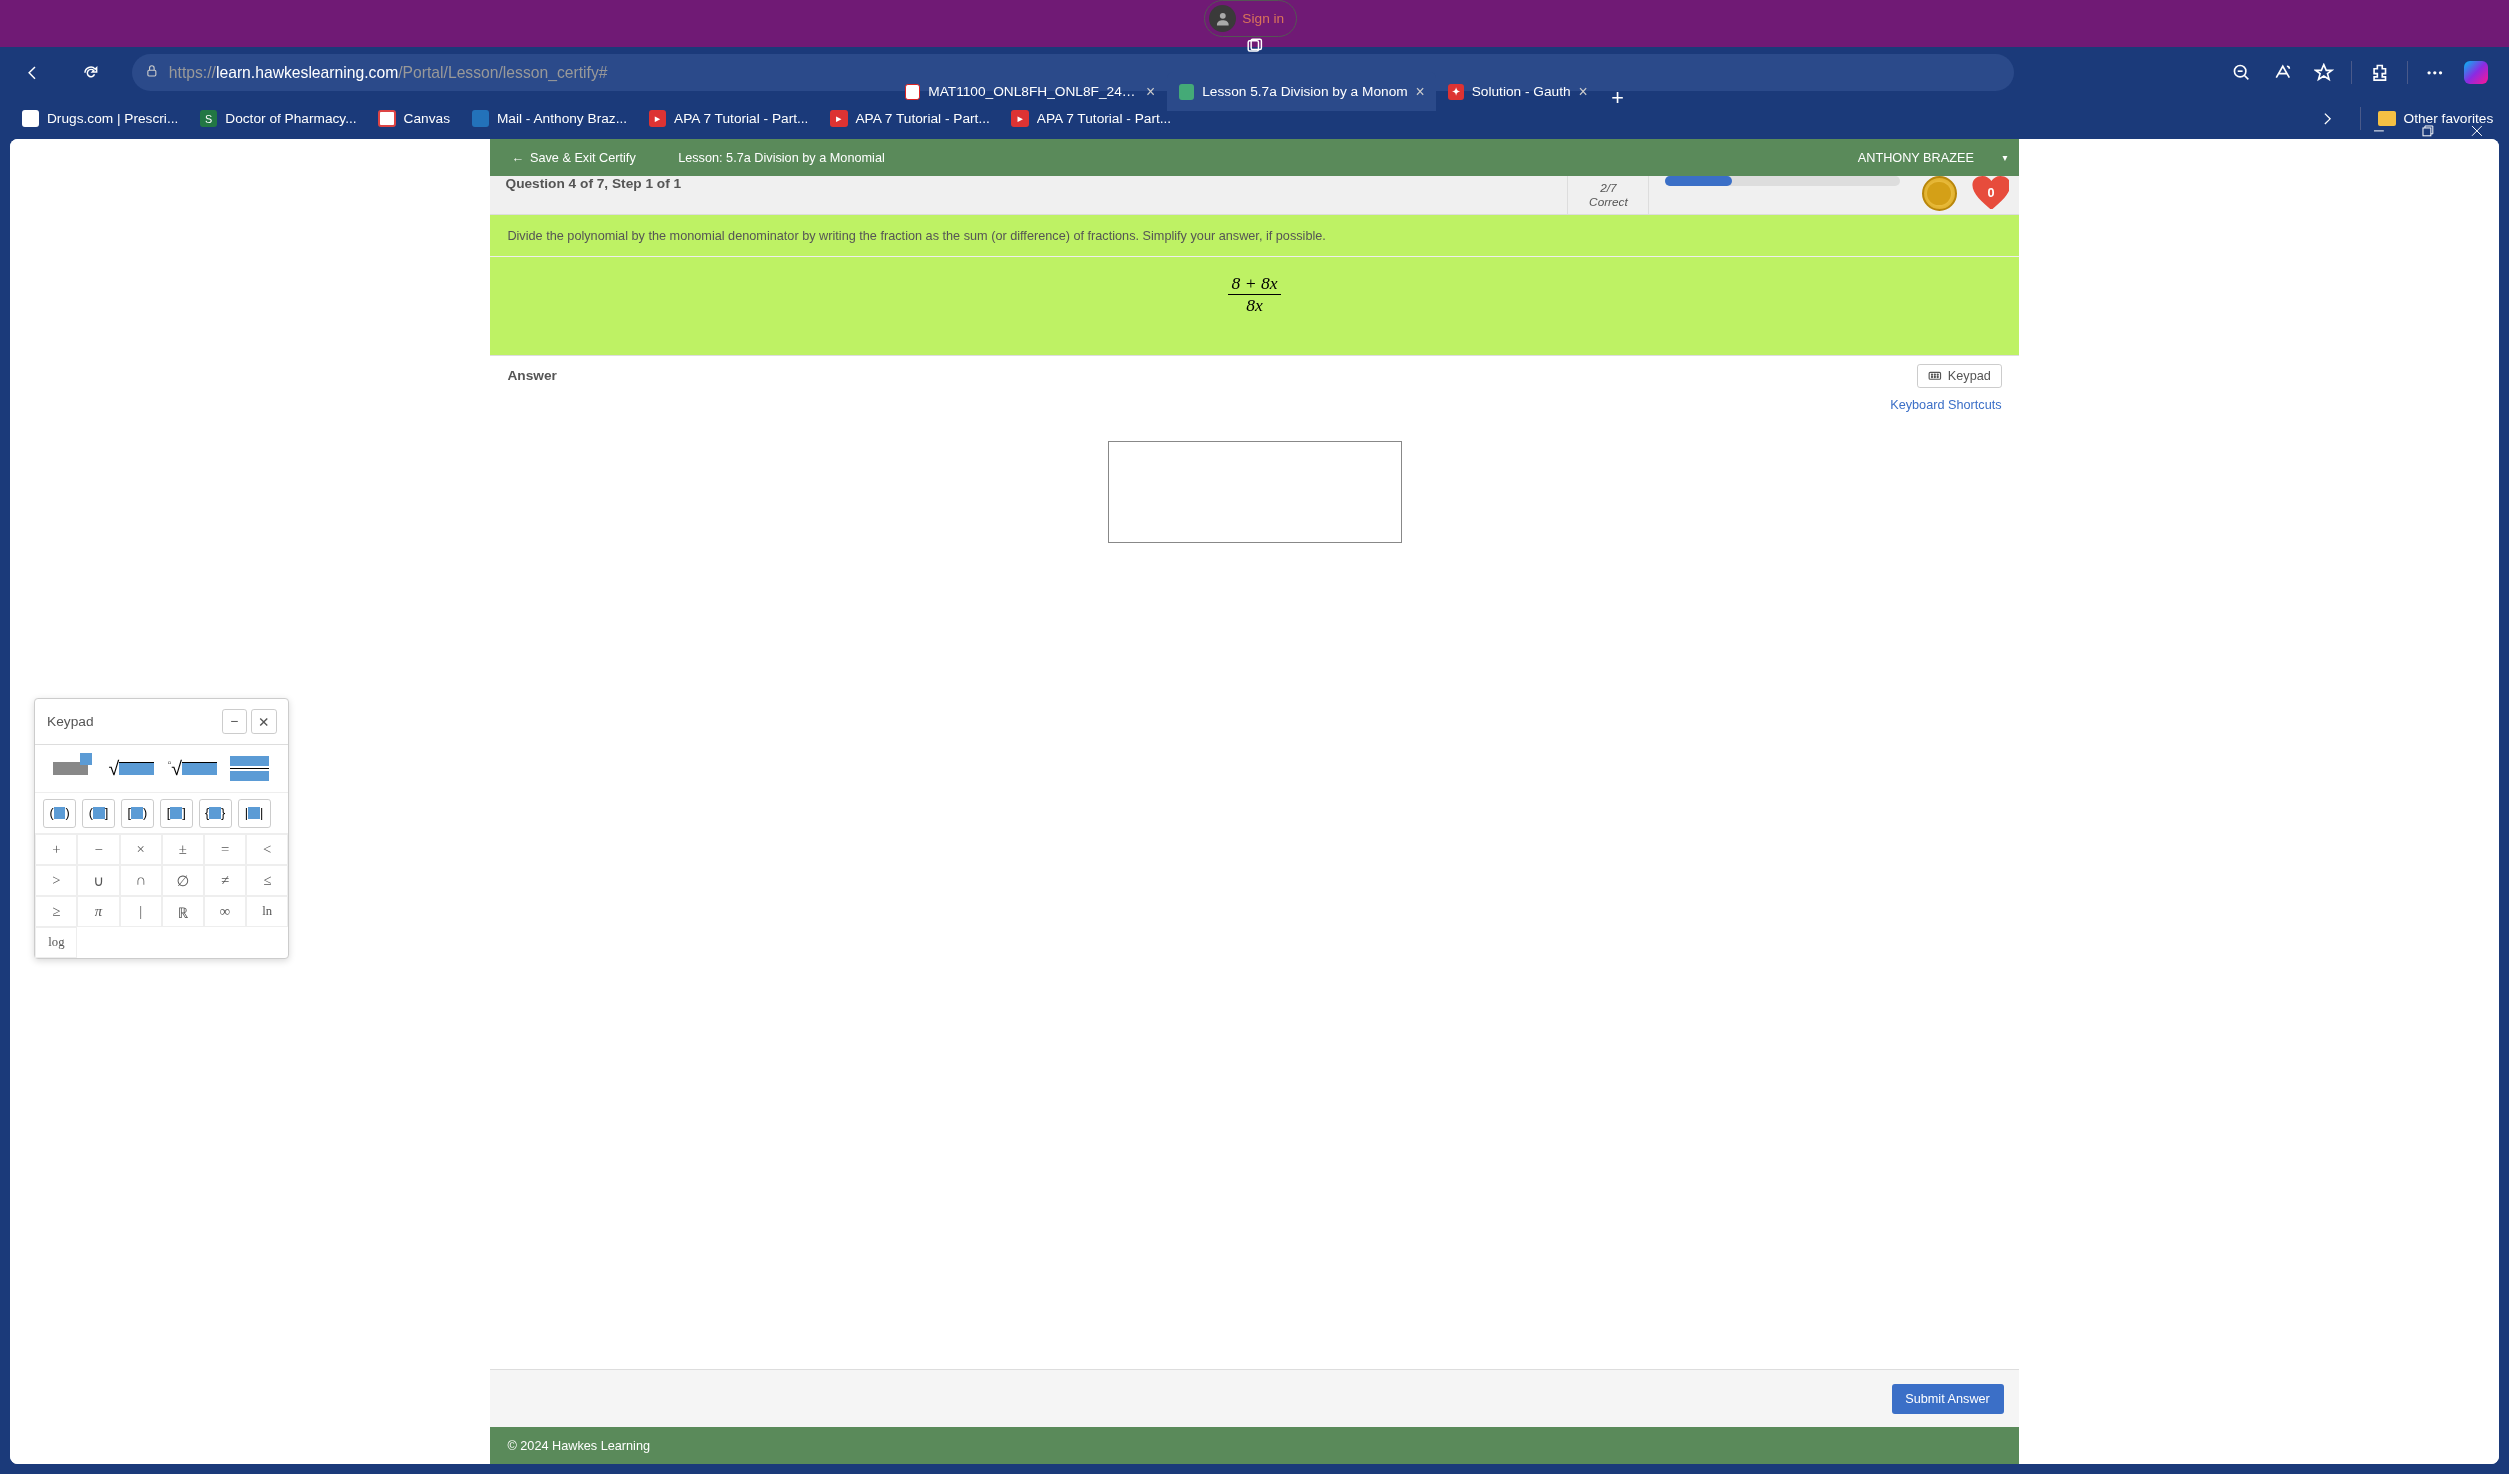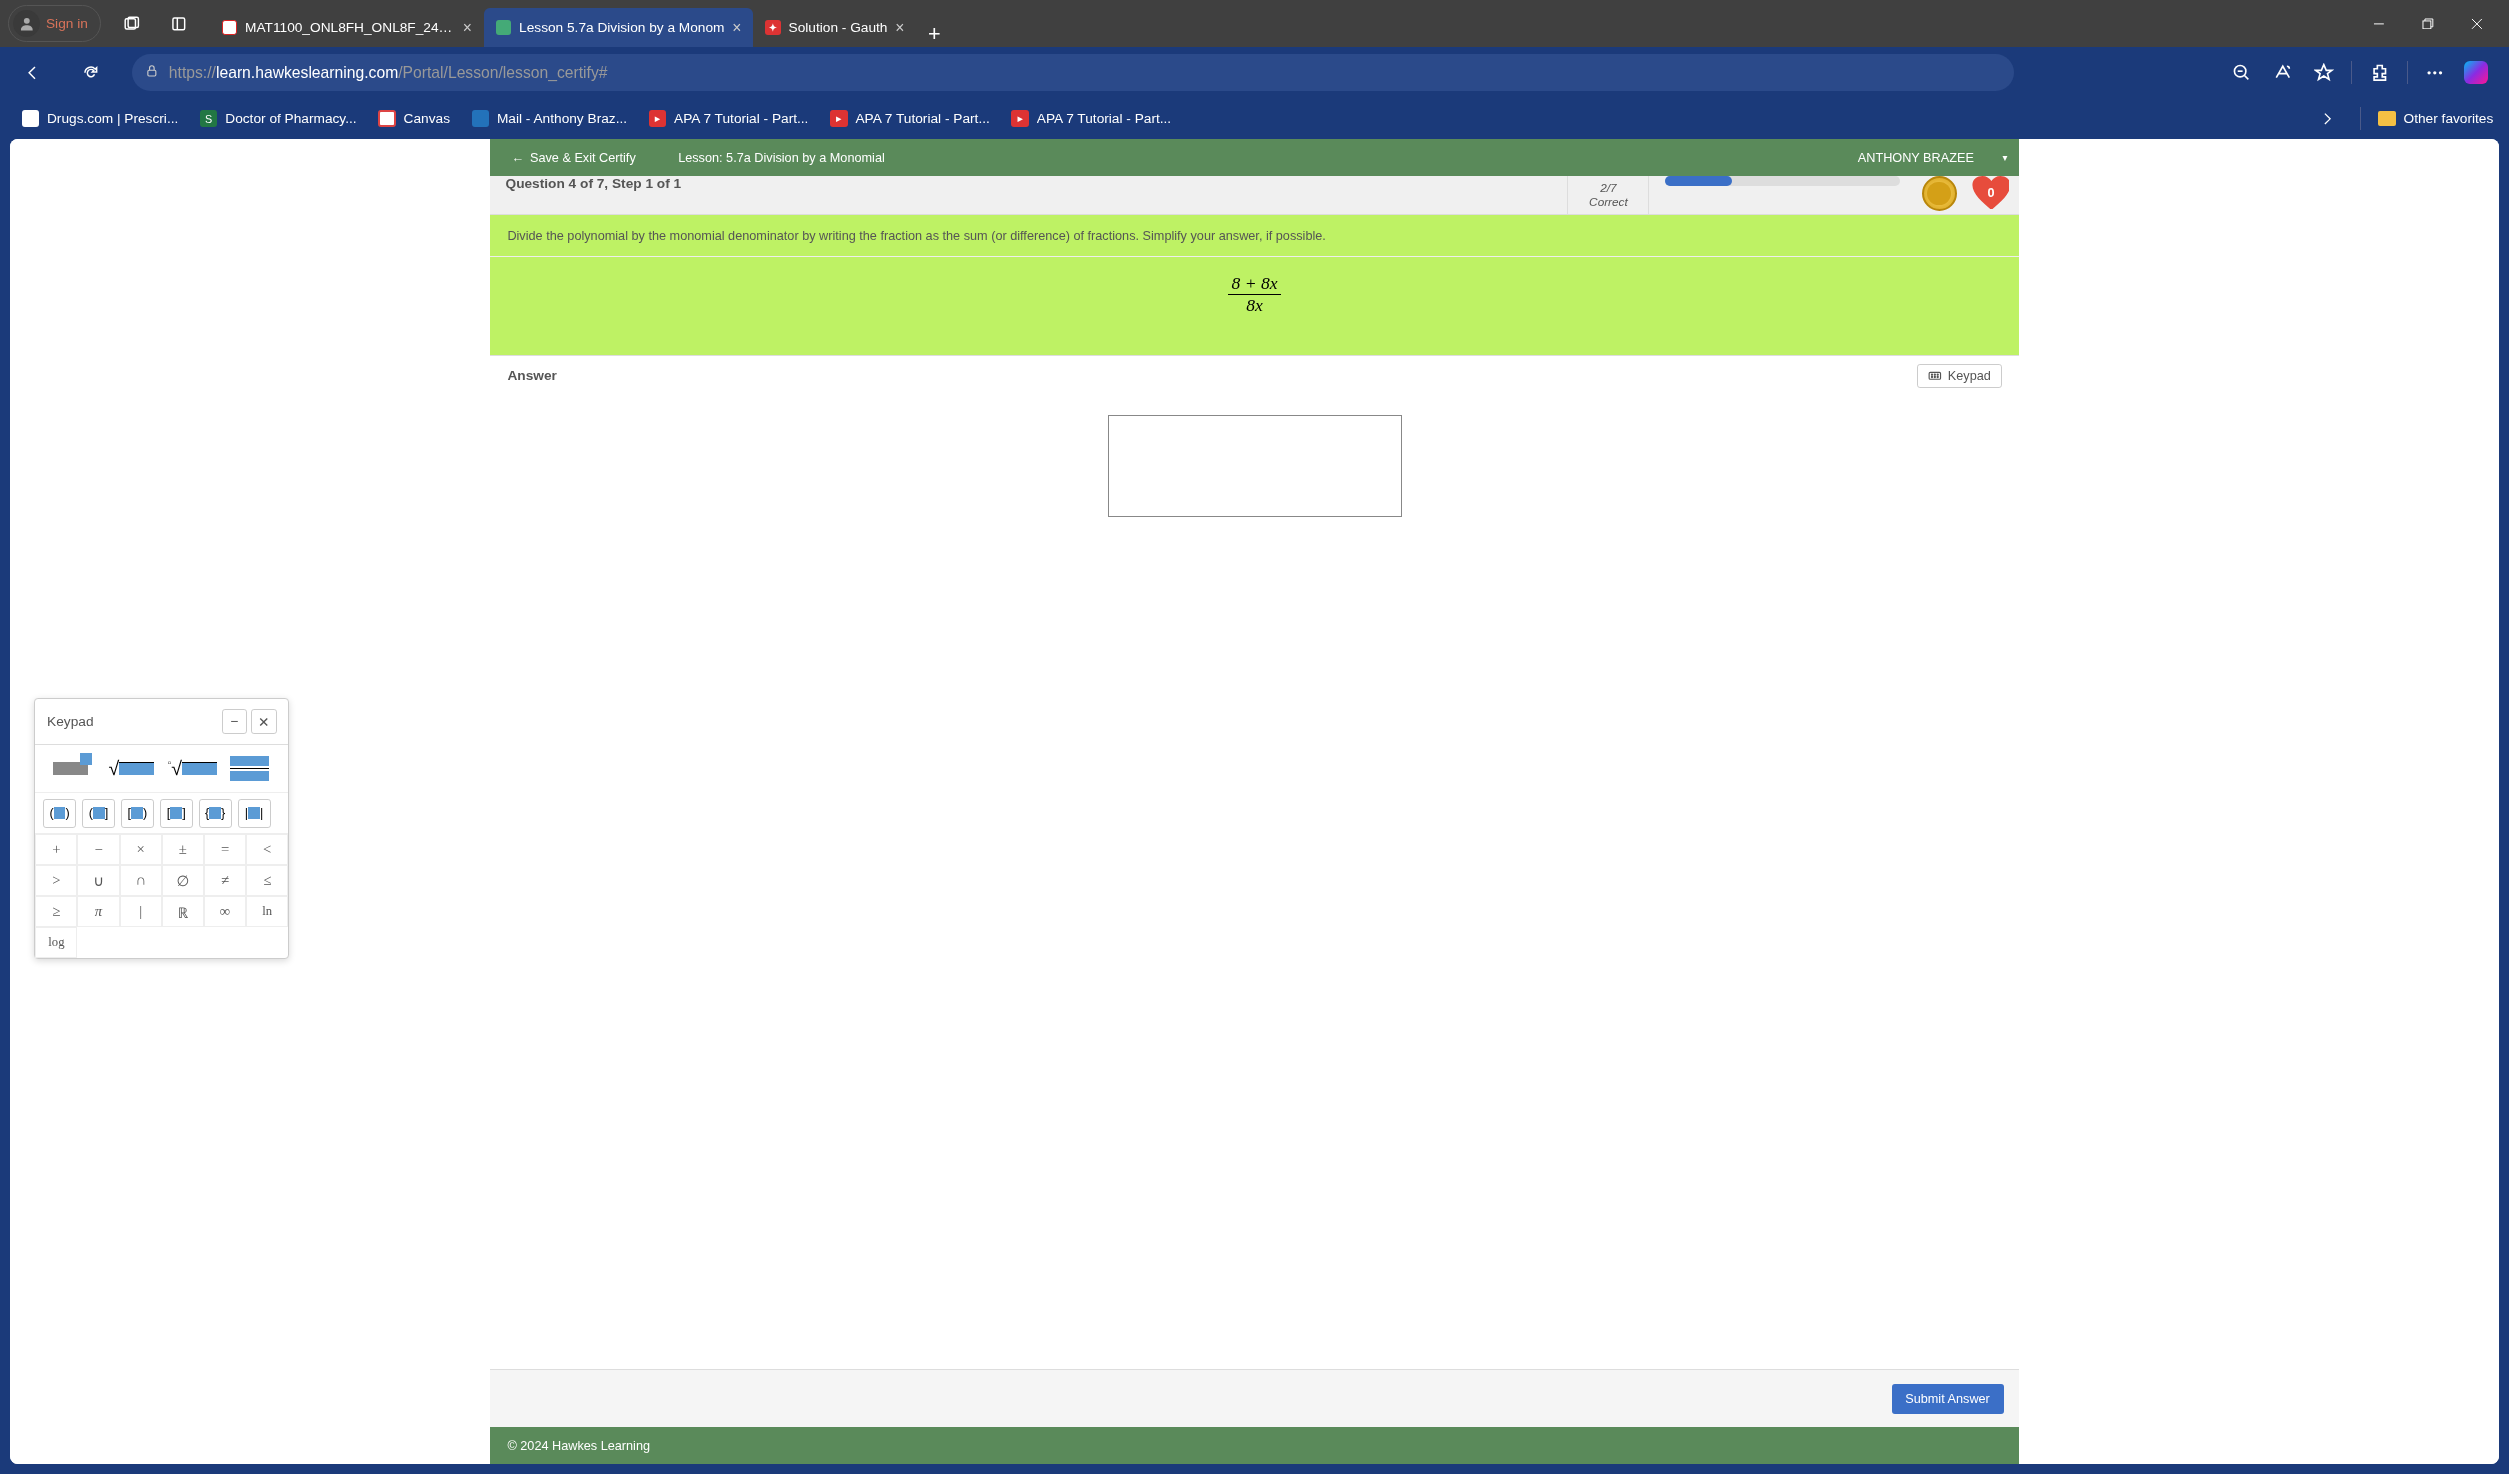--- a/index.html
+++ b/index.html
@@ -1,19 +1,19 @@
 <!DOCTYPE html>
 <html><head>
   <meta charset="utf-8">
   <style>
     * { margin: 0; padding: 0; box-sizing: border-box; }
     body { font-family: 'Segoe UI', Tahoma, sans-serif; background: #1b3a7a; overflow: hidden; width: 2509px; height: 1474px; }
     
     
-    .title-bar { height: 47px; background: #404040; display: flex; align-items: center; padding: 0 7.8px; }
+    .title-bar { height: 47px; background: #701a75; display: flex; align-items: center; padding: 0 7.8px; flex-direction: column; }
     .signin-pill { display: flex; align-items: center; border: 1px solid #555; border-radius: 19.6px; padding: 3.9px 11.8px 3.9px 3.9px; margin-right: 7.8px; }
     .profile-circle { width: 27.4px; height: 27.4px; border-radius: 50%; background: #3a3a3a; display: flex; align-items: center; justify-content: center; margin-right: 5.9px; }
     .profile-circle svg { width: 17.6px; height: 17.6px; }
     .signin-text { color: #d9735a; font-size: 13.7px; }
     .title-icon { width: 35px; height: 35px; display: flex; align-items: center; justify-content: center; color: #fff; margin: 0 5.9px; }
     .title-icon svg { width: 17.6px; height: 17.6px; }
     .tabs-container { display: flex; align-items: flex-end; height: 47px; margin-left: 7.8px; flex: 1; }
     .tab { display: flex; align-items: center; height: 39px; padding: 0 11.8px; color: #fff; font-size: 13.7px; max-width: 274px; border-radius: 5.9px 5.9px 0 0; position: relative; }
     .tab.active { background: #2b4a8a; }
     .tab-favicon { width: 15.7px; height: 15.7px; border-radius: 2.9px; margin-right: 7.8px; flex-shrink: 0; }
@@ -335,20 +335,23 @@
               <circle cx="7" cy="10" r="1" fill="#555"></circle>
               <circle cx="12" cy="10" r="1" fill="#555"></circle>
               <circle cx="17" cy="10" r="1" fill="#555"></circle>
               <circle cx="7" cy="14" r="1" fill="#555"></circle>
               <circle cx="12" cy="14" r="1" fill="#555"></circle>
               <circle cx="17" cy="14" r="1" fill="#555"></circle>
             </svg>
           <span>Keypad</span>
         </div>
       </div>
+      <div class="shortcuts-row">
+        <a class="shortcuts-link">Keyboard Shortcuts</a>
+      </div>
       <div class="answer-input-area">
         <div class="answer-input"></div>
       </div>
 
       <div class="submit-row">
         <button class="submit-btn">Submit Answer</button>
       </div>
 
       <div class="footer">
         <span>© 2024 Hawkes Learning</span>

